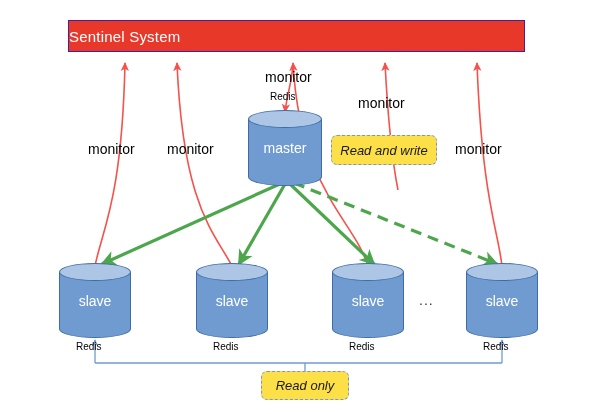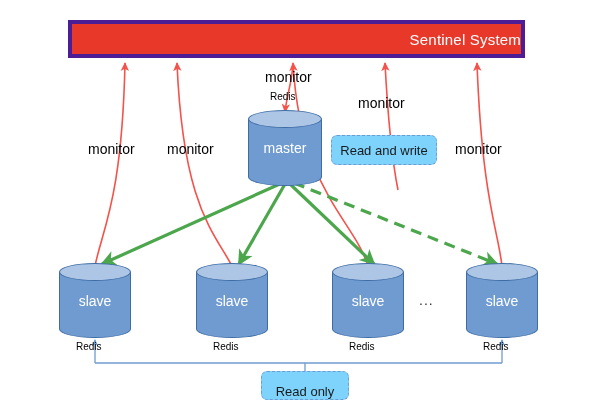--- a/index.html
+++ b/index.html
@@ -24,27 +24,27 @@
     width: 600px;
     height: 414px;
   }
 
   
   .sentinel-bar {
     position: absolute;
     left: 68px;
     top: 20px;
     width: 457px;
-    height: 38px;
+    height: 32px;
     background: #E8382A;
-    border: 4px solid #4c1d95;
+    border: 1px solid #4c1d95;
     box-sizing: border-box;
     display: flex;
     align-items: center;
-    justify-content: flex-end;
+    justify-content: flex-start;
   }
   .sentinel-bar .bar-label {
     color: #ffffff;
     font-size: 15px;
     letter-spacing: 0.2px;
   }
 
   
   .cyl {
     position: absolute;
@@ -104,28 +104,29 @@
   }
   .cap-monitor { font-size: 14px; }
   .cap-redis   { font-size: 10px; }
   .cap-ellipsis{ font-size: 14px; letter-spacing: 1px; color: #333; }
 
   
   .dashed-box {
     position: absolute;
     border: 1px dashed #6F9BD1;
     border-radius: 6px;
-    background: #7dd3fc;
+    background: #fde047;
     display: flex;
     align-items: center;
     justify-content: center;
     color: #1a1a1a;
     font-size: 13px;
     white-space: nowrap;
     box-sizing: border-box;
+    font-style: italic;
   }
 </style>
 </head>
 <body>
 
 <div id="canvas">
 
   <svg id="vector-layer" viewBox="0 0 600 414">
     <defs>
       <marker id="red-arrow" markerWidth="7" markerHeight="7" refX="5.4" refY="3.2" orient="auto" markerUnits="strokeWidth">
@@ -216,17 +217,17 @@
   <div class="cap cap-ellipsis" style="left:419px; top:292px;">...</div>
 
   <div class="cyl" style="left:466px; top:263px; width:72px; height:75px;">
     <div class="cyl-bottom"></div>
     <div class="cyl-body"></div>
     <div class="cyl-top"></div>
     <div class="cyl-label">slave</div>
   </div>
   <div class="cap cap-redis" style="left:483px; top:341px;">Redis</div>
 
-  <div class="dashed-box" style="left:261px; top:371px; width:88px; height:29px;align-items:flex-end;">
+  <div class="dashed-box" style="left:261px; top:371px; width:88px; height:29px;">
     <span>Read only</span>
   </div>
 
 </div>
 
 </body></html>

